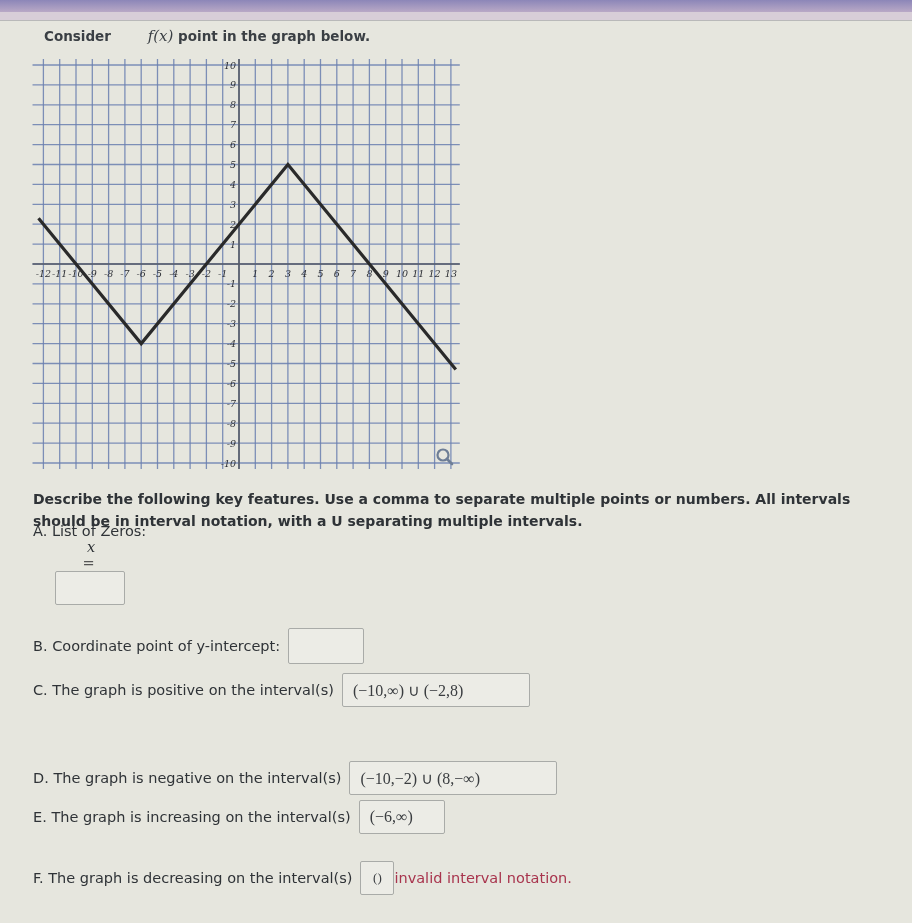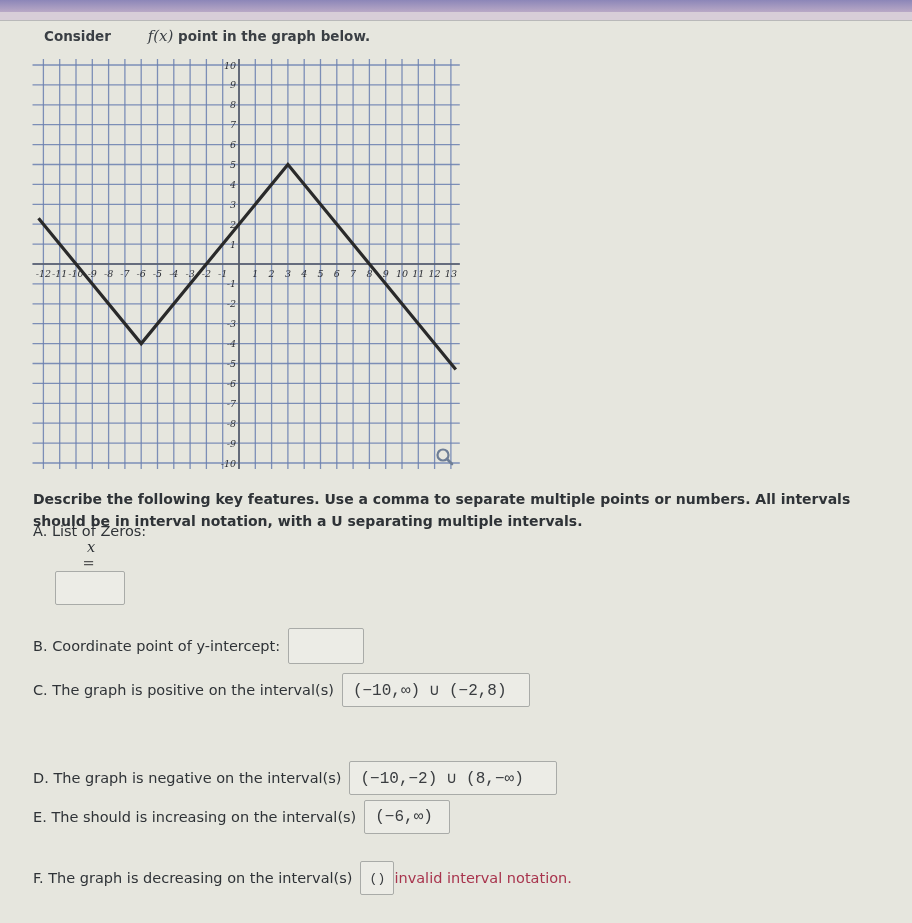--- a/index.html
+++ b/index.html
@@ -33,21 +33,21 @@
     position: absolute; left: 33px; font-size: 14.5px; color: #2f3337;
     display: flex; align-items: center;
   }
   .q .label { white-space: nowrap; }
   .q .eq { font-family: "DejaVu Serif", serif; font-style: italic; margin: 0 2px 0 5px; }
   .q .eqsign { font-family: "DejaVu Serif", serif; margin-right: 2px; color: #555; }
   .answer-box {
     border: 1.5px solid #a9aba8; border-radius: 2px; background: #ecece6;
     height: 34px; min-width: 70px; box-sizing: border-box;
     display: flex; align-items: center; padding: 0 10px;
-    font-family: Liberation Mono, monospace; font-size: 16px; color: #3a3d40;
+    font-family: Liberation Serif, serif; font-size: 16px; color: #3a3d40;
     margin-left: 8px;
   }
   .answer-box.small { min-width: 34px; padding: 0 8px; justify-content: center; font-size: 13px; }
   .error { color: #a8344d; font-size: 14.5px; }
 </style>
 </head>
 <body>
 
 <div class="topbar"></div>
 <div class="topbar2"></div>
@@ -180,21 +180,21 @@
   <span class="label">C. The graph is positive on the interval(s)</span>
   <div class="answer-box" style="width:188px;">(−10,∞) ∪ (−2,8)</div>
 </div>
 
 <div class="q" style="top:761px;">
   <span class="label">D. The graph is negative on the interval(s)</span>
   <div class="answer-box" style="width:208px;">(−10,−2) ∪ (8,−∞)</div>
 </div>
 
 <div class="q" style="top:800px;">
-  <span class="label">E. The should is increasing on the interval(s)</span>
+  <span class="label">E. The graph is increasing on the interval(s)</span>
   <div class="answer-box" style="width:86px;">(−6,∞)</div>
 </div>
 
 <div class="q" style="top:861px;">
   <span class="label">F. The graph is decreasing on the interval(s)</span>
   <div class="answer-box small">()</div>
   <span class="error">invalid interval notation.</span>
 </div>
 
 </body></html>

